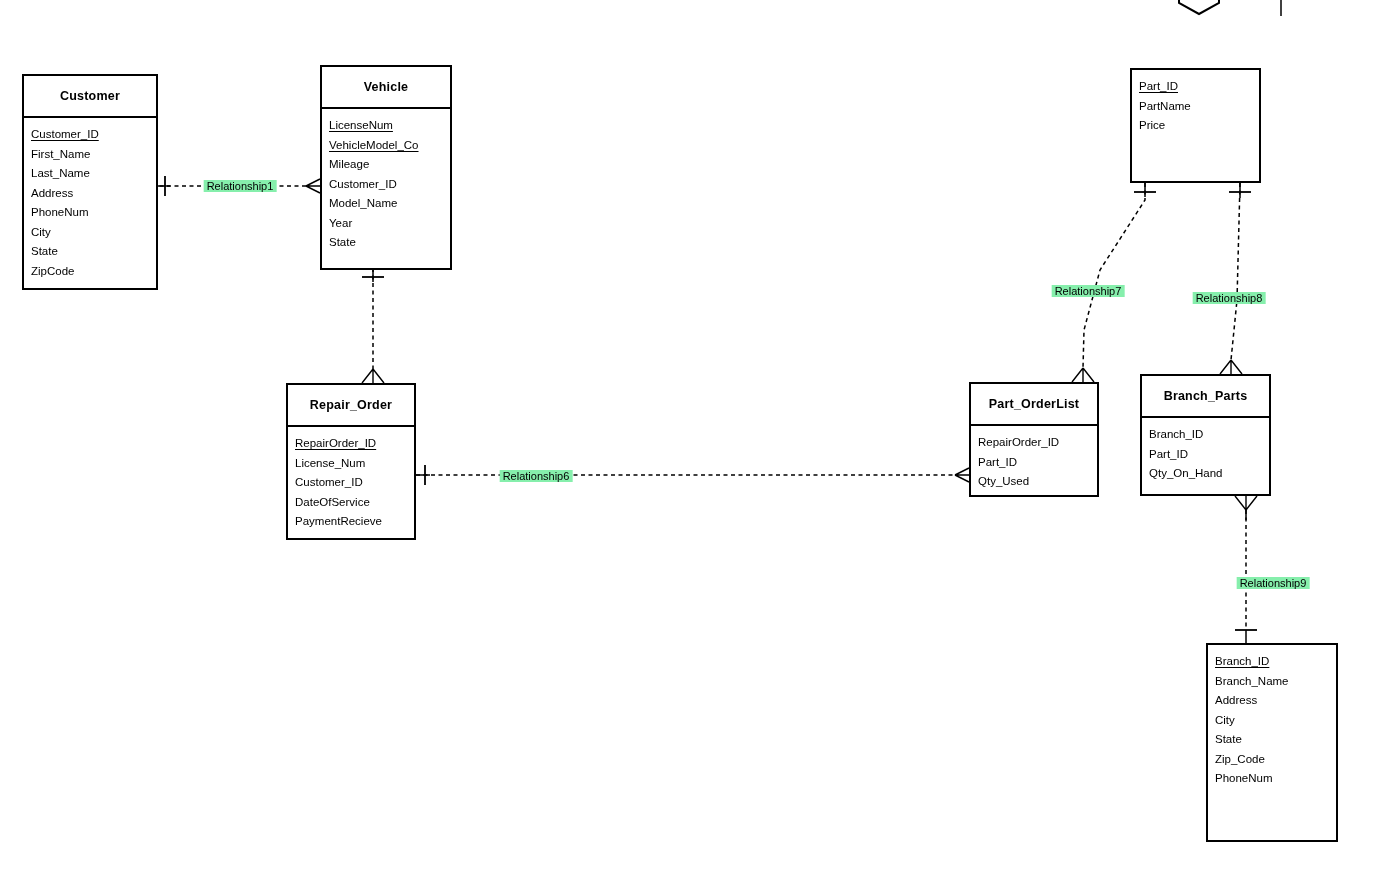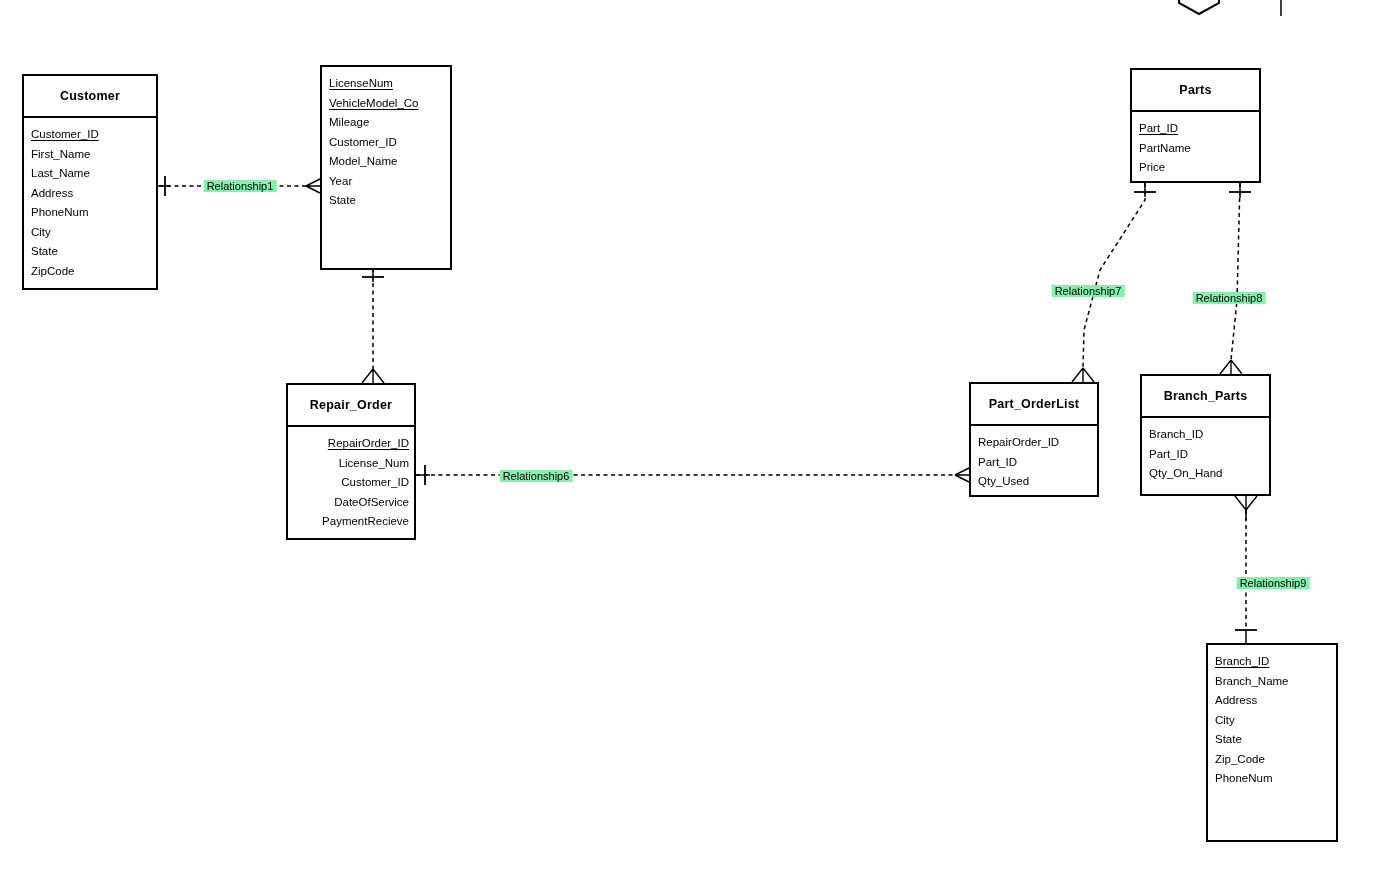--- a/index.html
+++ b/index.html
@@ -90,41 +90,41 @@
       <div class="field">Last_Name</div>
       <div class="field">Address</div>
       <div class="field">PhoneNum</div>
       <div class="field">City</div>
       <div class="field">State</div>
       <div class="field">ZipCode</div>
     </div>
   </div>
 
   <div class="entity" style="left:320px;top:65px;width:132px;height:205px;">
+    <div class="entity-title">Vehicle</div>
     <div class="entity-fields">
       <div class="field pk">LicenseNum</div>
       <div class="field pk">VehicleModel_Co</div>
       <div class="field">Mileage</div>
       <div class="field">Customer_ID</div>
       <div class="field">Model_Name</div>
       <div class="field">Year</div>
       <div class="field">State</div>
     </div>
   </div>
 
   <div class="entity" style="left:1130px;top:68px;width:131px;height:115px;">
-    <div class="entity-title">Parts</div>
     <div class="entity-fields">
       <div class="field pk">Part_ID</div>
       <div class="field">PartName</div>
       <div class="field">Price</div>
     </div>
   </div>
 
-  <div class="entity" style="left:286px;top:383px;width:130px;height:157px;text-align:right;">
+  <div class="entity" style="left:286px;top:383px;width:130px;height:157px;">
     <div class="entity-title">Repair_Order</div>
     <div class="entity-fields">
       <div class="field pk">RepairOrder_ID</div>
       <div class="field">License_Num</div>
       <div class="field">Customer_ID</div>
       <div class="field">DateOfService</div>
       <div class="field">PaymentRecieve</div>
     </div>
   </div>
 

